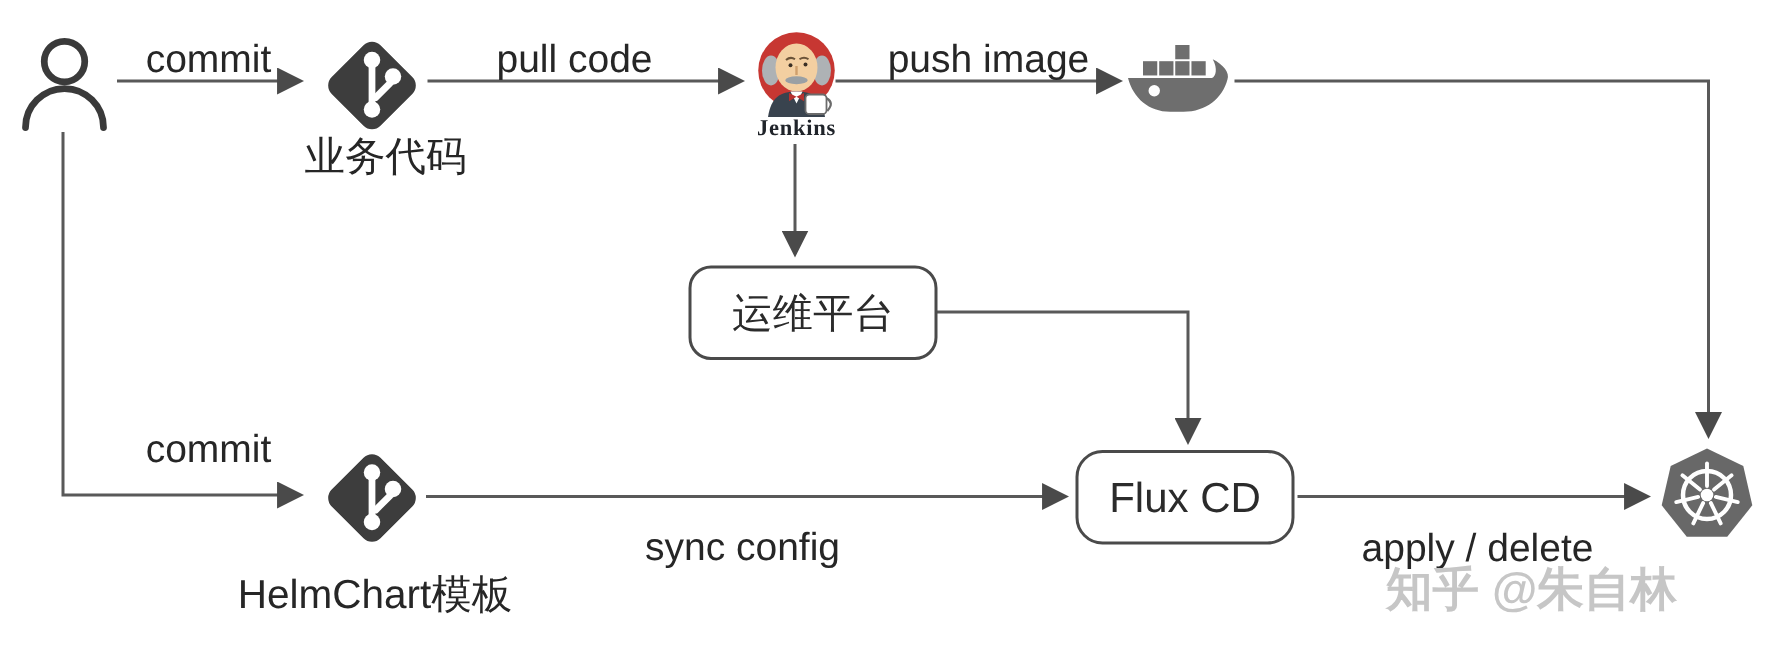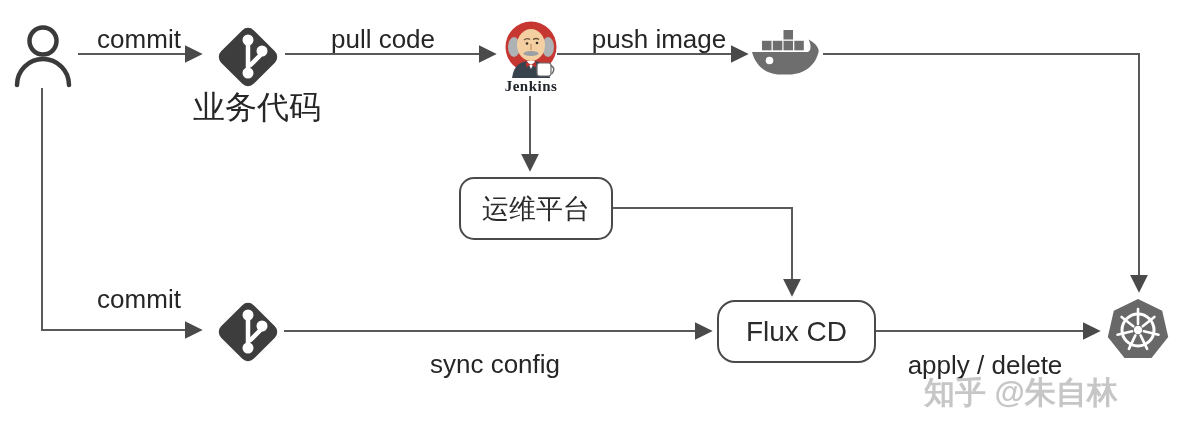--- a/index.html
+++ b/index.html
@@ -26,21 +26,21 @@
     transform: translateX(-50%);
     white-space: nowrap;
     font-size: 26px;
     color: #262626;
     background: transparent;
   }
   .node-label {
     position: absolute;
     transform: translateX(-50%);
     white-space: nowrap;
-    font-size: 32px;
+    font-size: 27px;
     color: #262626;
   }
   .jenkins-label {
     position: absolute;
     transform: translateX(-50%);
     white-space: nowrap;
     font-family: Liberation Serif, serif;
     font-weight: bold;
     font-size: 15px;
     color: #20242a;
@@ -132,38 +132,39 @@
       <rect x="34.5" y="3" width="9.5" height="9.5"></rect>
       <rect x="13" y="13.8" width="9.5" height="9.5"></rect>
       <rect x="23.8" y="13.8" width="9.5" height="9.5"></rect>
       <rect x="34.5" y="13.8" width="9.5" height="9.5"></rect>
       <rect x="45.3" y="13.8" width="9.5" height="9.5"></rect>
       <path d="M3,25 L59,25 C61.5,24 63,19 59.5,12.5 C66.5,16 71,21.5 69.3,26 C66,38.5 55,47.5 40,47.5 L31,47.5 C17,47.5 6.5,38.5 3,25 Z"></path>
     </g>
     <circle cx="20.5" cy="33.5" r="3.8" fill="#ffffff"></circle>
   </svg>
 
-  <div class="flow-box" style="left:459px; top:177px; width:154px; height:63px; border-radius:15px;">
+  <div class="flow-box" style="left:459px; top:177px; width:166px; height:63px; border-radius:15px;">
     <span>运维平台</span>
   </div>
 
-  <div class="flow-box" style="left:717px; top:300px; width:159px; height:63px; border-radius:18px; font-size:28px;">
+  <div class="flow-box" style="left:717px; top:300px; width:146px; height:63px; border-radius:18px; font-size:28px;">
     <span>Flux CD</span>
   </div>
 
   <svg class="abs" style="left:211px; top:295px;" width="74" height="74" viewBox="0 0 74 74">
     <rect x="14" y="14" width="46" height="46" rx="8" fill="#3d3d3d" transform="rotate(45 37 37)"></rect>
     <g stroke="#ffffff" stroke-width="4.5" stroke-linecap="round">
       <line x1="37" y1="23" x2="37" y2="50"></line>
       <line x1="39.5" y1="45" x2="49" y2="35.5"></line>
     </g>
     <circle cx="37" cy="20" r="5.5" fill="#ffffff"></circle>
     <circle cx="37" cy="53" r="5.5" fill="#ffffff"></circle>
     <circle cx="51" cy="31" r="5.5" fill="#ffffff"></circle>
   </svg>
+  <div class="node-label" style="left:250px; top:378px;">HelmChart模板</div>
 
   <svg class="abs" style="left:1105px; top:297px;" width="66" height="66" viewBox="0 0 66 66">
     <polygon points="33,2 57.2,13.7 63.2,39.9 46.5,60.9 19.5,60.9 2.8,39.9 8.8,13.7" fill="#686868"></polygon>
     <circle cx="33" cy="33" r="16" fill="none" stroke="#ffffff" stroke-width="3"></circle>
     <g stroke="#ffffff" stroke-width="2.6" stroke-linecap="round">
       <line x1="33" y1="27" x2="33" y2="12"></line>
       <line x1="37.7" y1="29.3" x2="49.4" y2="19.9"></line>
       <line x1="38.9" y1="34.3" x2="53.5" y2="37.7"></line>
       <line x1="35.6" y1="38.4" x2="42.1" y2="51.9"></line>
       <line x1="30.4" y1="38.4" x2="23.9" y2="51.9"></line>

